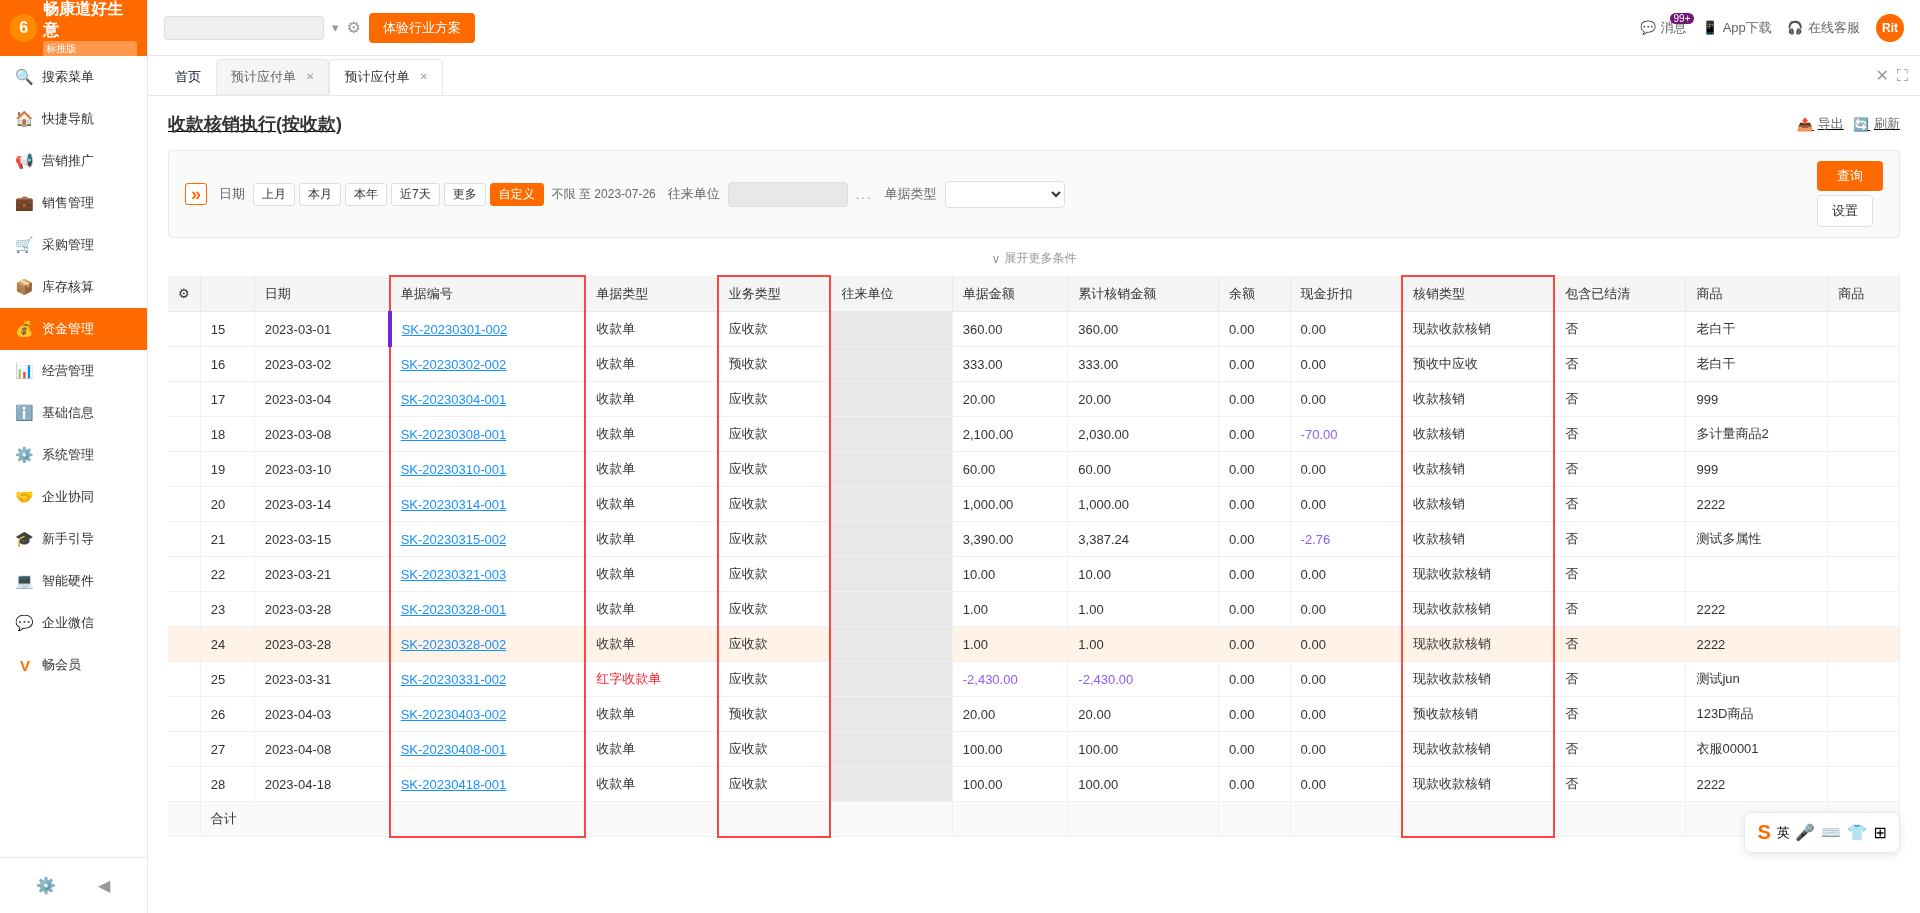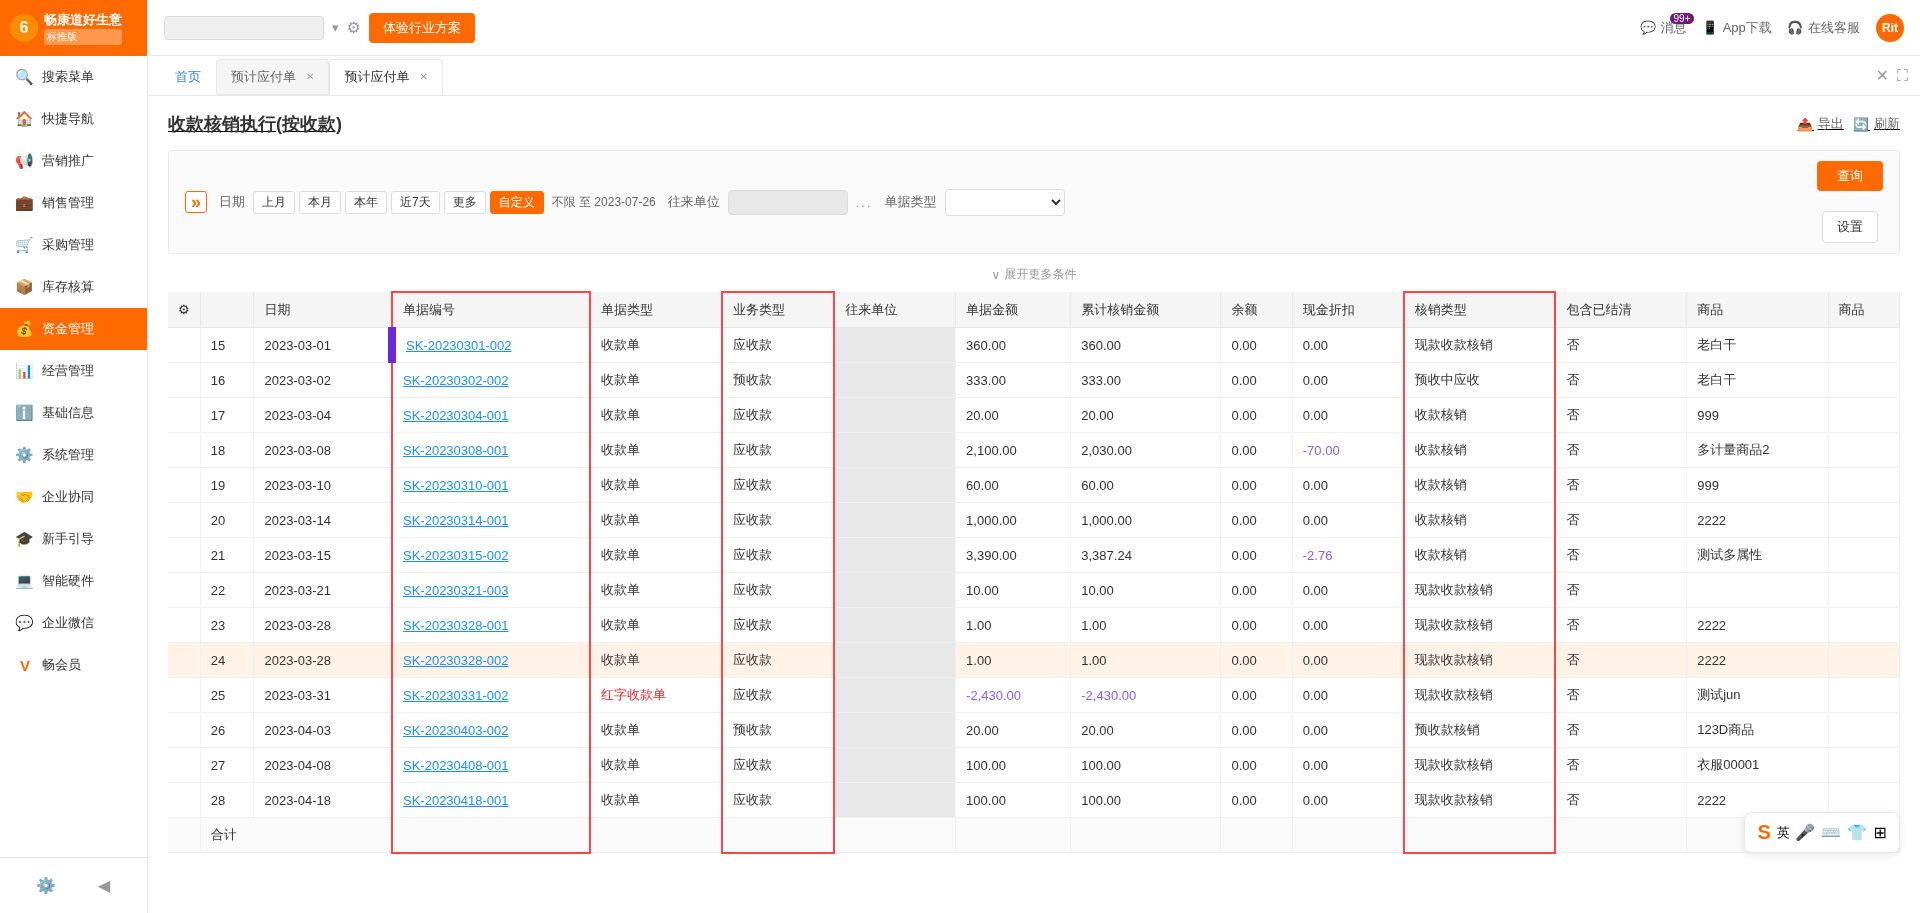--- a/index.html
+++ b/index.html
@@ -25,21 +25,21 @@
     .breadcrumb-input { background: #f0f0f0; border: 1px solid #ddd; border-radius: 4px; padding: 4px 10px; font-size: 12px; color: #999; width: 160px; }
     .top-bar-btn { background: #ff6a00; color: #fff; border: none; border-radius: 4px; padding: 6px 14px; font-size: 13px; cursor: pointer; font-family: Liberation Mono, monospace; }
     .top-bar-right { display: flex; align-items: center; gap: 16px; }
     .top-bar-msg { display: flex; align-items: center; gap: 4px; color: #666; font-size: 13px; cursor: pointer; position: relative; }
     .msg-badge { background: #701a75; color: #fff; border-radius: 10px; font-size: 10px; padding: 0 4px; position: absolute; top: -6px; right: -8px; text-align: center; }
     .user-avatar { width: 28px; height: 28px; background: #ff6a00; border-radius: 50%; display: flex; align-items: center; justify-content: center; color: #fff; font-size: 12px; font-weight: bold; }
 
     
     .tab-bar { background: #fff; border-bottom: 1px solid #e8e8e8; display: flex; align-items: center; padding: 0 12px; height: 40px; gap: 0; }
     .tab-item { display: flex; align-items: center; gap: 6px; padding: 8px 14px; border: 1px solid transparent; border-radius: 4px 4px 0 0; cursor: pointer; font-size: 13px; color: #666; position: relative; top: 1px; }
-    .tab-item.home { color: #3b82f6; background: transparent; border-color: transparent; }
+    .tab-item.home { color: #0f172a; background: transparent; border-color: transparent; }
     .tab-item.active { background: #fff; border-color: #e8e8e8 #e8e8e8 #fff; color: #333; }
     .tab-close { font-size: 10px; color: #999; margin-left: 4px; cursor: pointer; }
     .tab-bar-right { margin-left: auto; display: flex; align-items: center; gap: 8px; }
     .tab-bar-btn { color: #999; cursor: pointer; font-size: 16px; }
 
     
     .page-content { flex: 1; overflow: auto; padding: 0; background: #f5f5f5; }
     .page-inner { background: #fff; margin: 0; padding: 16px 20px; min-height: 100%; }
 
     
@@ -88,21 +88,21 @@
     .watermark { position: fixed; bottom: 60px; right: 20px; z-index: 999; background: rgba(255,255,255,0.9); border: 1px solid #e8e8e8; border-radius: 8px; padding: 8px 12px; display: flex; align-items: center; gap: 6px; box-shadow: 0 2px 8px rgba(0,0,0,0.1); }
     .watermark-s { color: #ff6a00; font-size: 20px; font-weight: bold; }
   </style>
 </head>
 <body>
 
 <div class="sidebar">
   <div class="sidebar-logo">
     <div class="logo-icon">6</div>
     <div>
-      <div style="font-size:13px;font-weight:bold;">畅康道好生意</div>
+      <div style="font-size:16px;font-weight:bold;">畅康道好生意</div>
       <div class="logo-badge">标推版</div>
     </div>
   </div>
   <div class="sidebar-menu">
     <div class="sidebar-item">
       <span class="s-icon">🔍</span>
       <span>搜索菜单</span>
     </div>
     <div class="sidebar-item">
       <span class="s-icon">🏠</span>
@@ -251,21 +251,21 @@
           <span class="filter-label">往来单位</span>
           <input class="filter-input" style="background: rgb(232, 232, 232); color: rgb(187, 187, 187); width: 120px;" value="">
           <span class="filter-dots">...</span>
         </div>
         <div class="filter-group">
           <span class="filter-label">单据类型</span>
           <select class="filter-select">
             <option></option>
           </select>
         </div>
-        <div style="margin-left:auto;display:flex;flex-direction:column;gap:20px;align-items:center;">
+        <div style="margin-left:auto;display:flex;flex-direction:column;gap:4px;align-items:flex-start;">
           <button class="query-btn">查询</button>
           <button class="settings-btn">设置</button>
         </div>
       </div>
 
       <div class="expand-bar">
         <span>∨</span>
         <span>展开更多条件</span>
       </div>
 
@@ -288,21 +288,21 @@
               <th>包含已结清</th>
               <th>商品</th>
               <th>商品</th>
             </tr>
           </thead>
           <tbody id="table-body">
           <tr>
     <td></td>
     <td>15</td>
     <td>2023-03-01</td>
-    <td class="link" style="border-left:8px solid #6d28d9;border-right:2px solid #ff4444;">SK-20230301-002</td>
+    <td class="link" style="border-left:4px solid #6d28d9;border-right:2px solid #ff4444;">SK-20230301-002</td>
     <td style="color:#333">收款单</td>
     <td style="border-left:2px solid #ff4444;border-right:2px solid #ff4444;">应收款</td>
     <td style="color:#ccc;background:#e8e8e8;min-width:80px;">&nbsp;&nbsp;&nbsp;&nbsp;&nbsp;&nbsp;&nbsp;&nbsp;&nbsp;&nbsp;&nbsp;&nbsp;</td>
     <td class="">360.00</td>
     <td class="">360.00</td>
     <td>0.00</td>
     <td class="">0.00</td>
     <td style="border-left:2px solid #ff4444;border-right:2px solid #ff4444;">现款收款核销</td>
     <td>否</td>
     <td>老白干</td>

